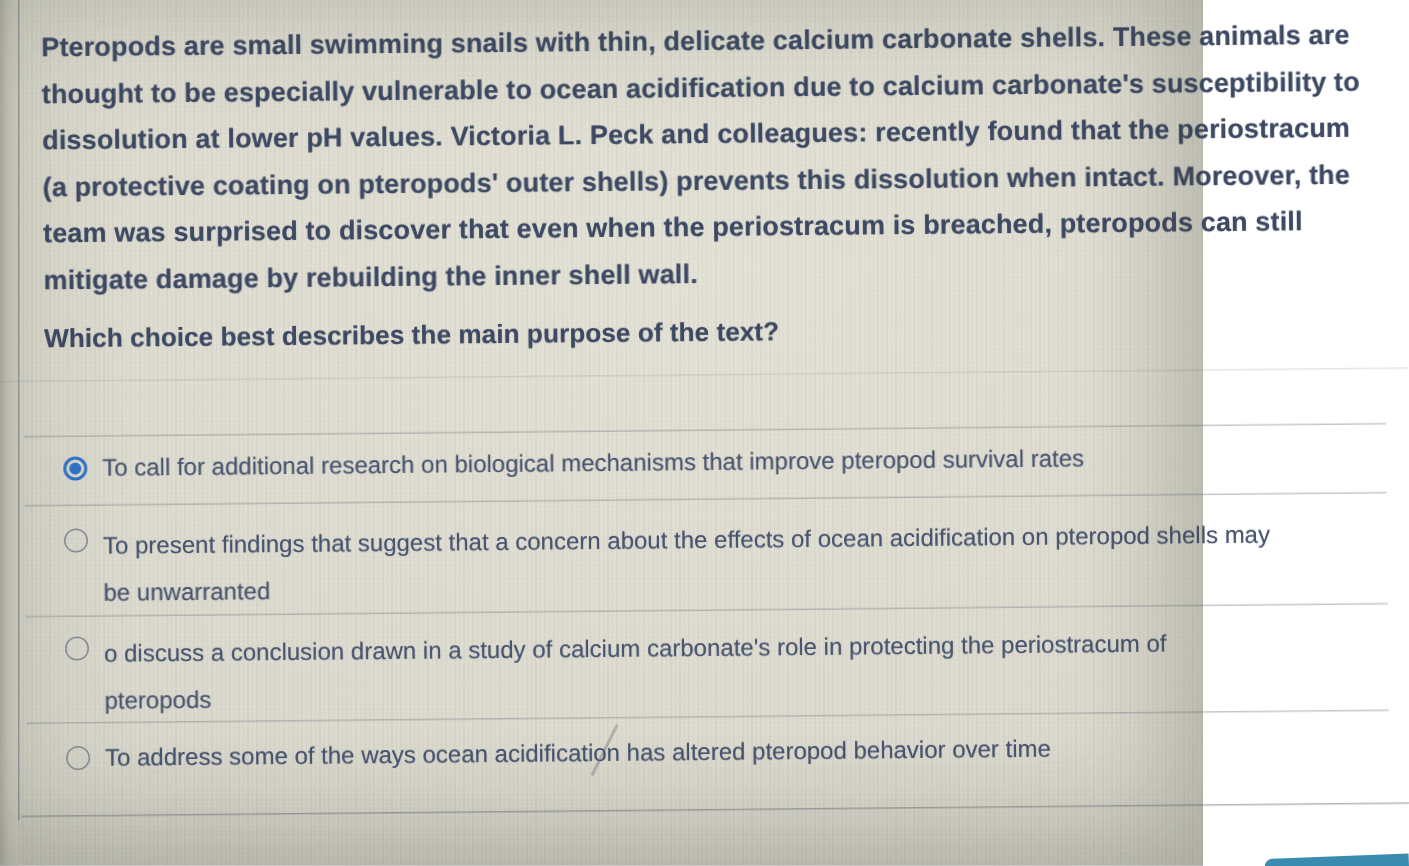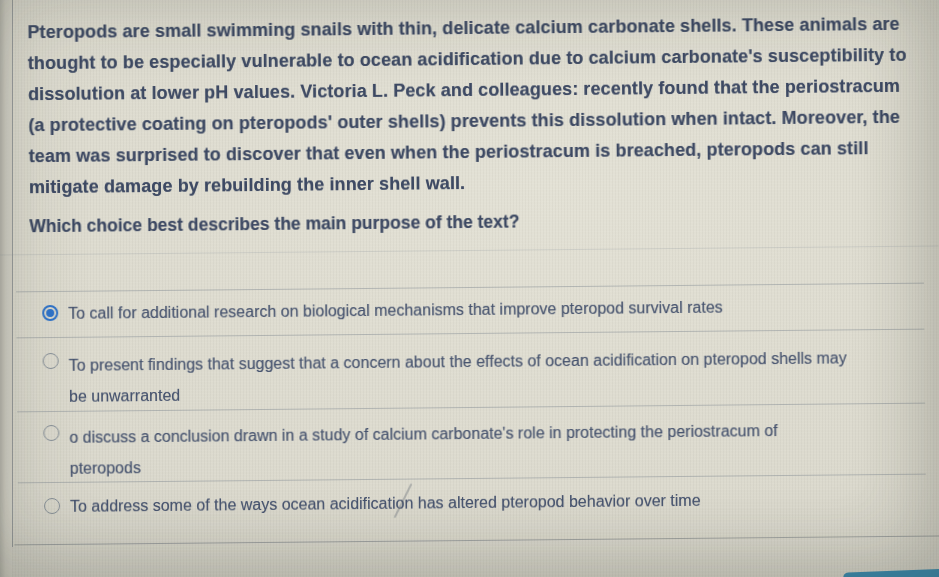--- a/index.html
+++ b/index.html
@@ -1,17 +1,17 @@
 <!DOCTYPE html>
 <html><head>
 <meta charset="utf-8">
 <style>
   html,body{margin:0;padding:0;width:939px;height:577px;overflow:hidden;
     font-family:"Liberation Sans","DejaVu Sans",sans-serif;}
-  .photo{position:absolute;inset:0;width:939px;height:577px;
+  .photo{position:absolute;inset:0;width:802px;height:577px;
     background:radial-gradient(120% 110% at 58% 32%, #e3e1d5 0%, #dbd9cd 55%, #cbcabf 100%);}
   .photo::before{content:"";position:absolute;inset:0;pointer-events:none;
     background-image:
       repeating-linear-gradient(0deg, rgba(255,255,255,.05) 0 1px, rgba(0,0,0,0) 1px 3px),
       repeating-linear-gradient(90deg, rgba(0,0,0,.028) 0 1px, rgba(0,0,0,0) 1px 3px);}
   .vignette{position:absolute;inset:0;pointer-events:none;
     box-shadow:inset 0 0 90px rgba(55,58,52,.20), inset -20px -25px 60px rgba(55,58,52,.12);}
   .left-strip{position:absolute;left:0;top:0;width:12px;height:577px;
     background:linear-gradient(to right,#b7b6ac,#cfcdc2 45%,#d7d5ca);}
   .left-border{position:absolute;left:12px;top:0;width:1px;height:547px;

